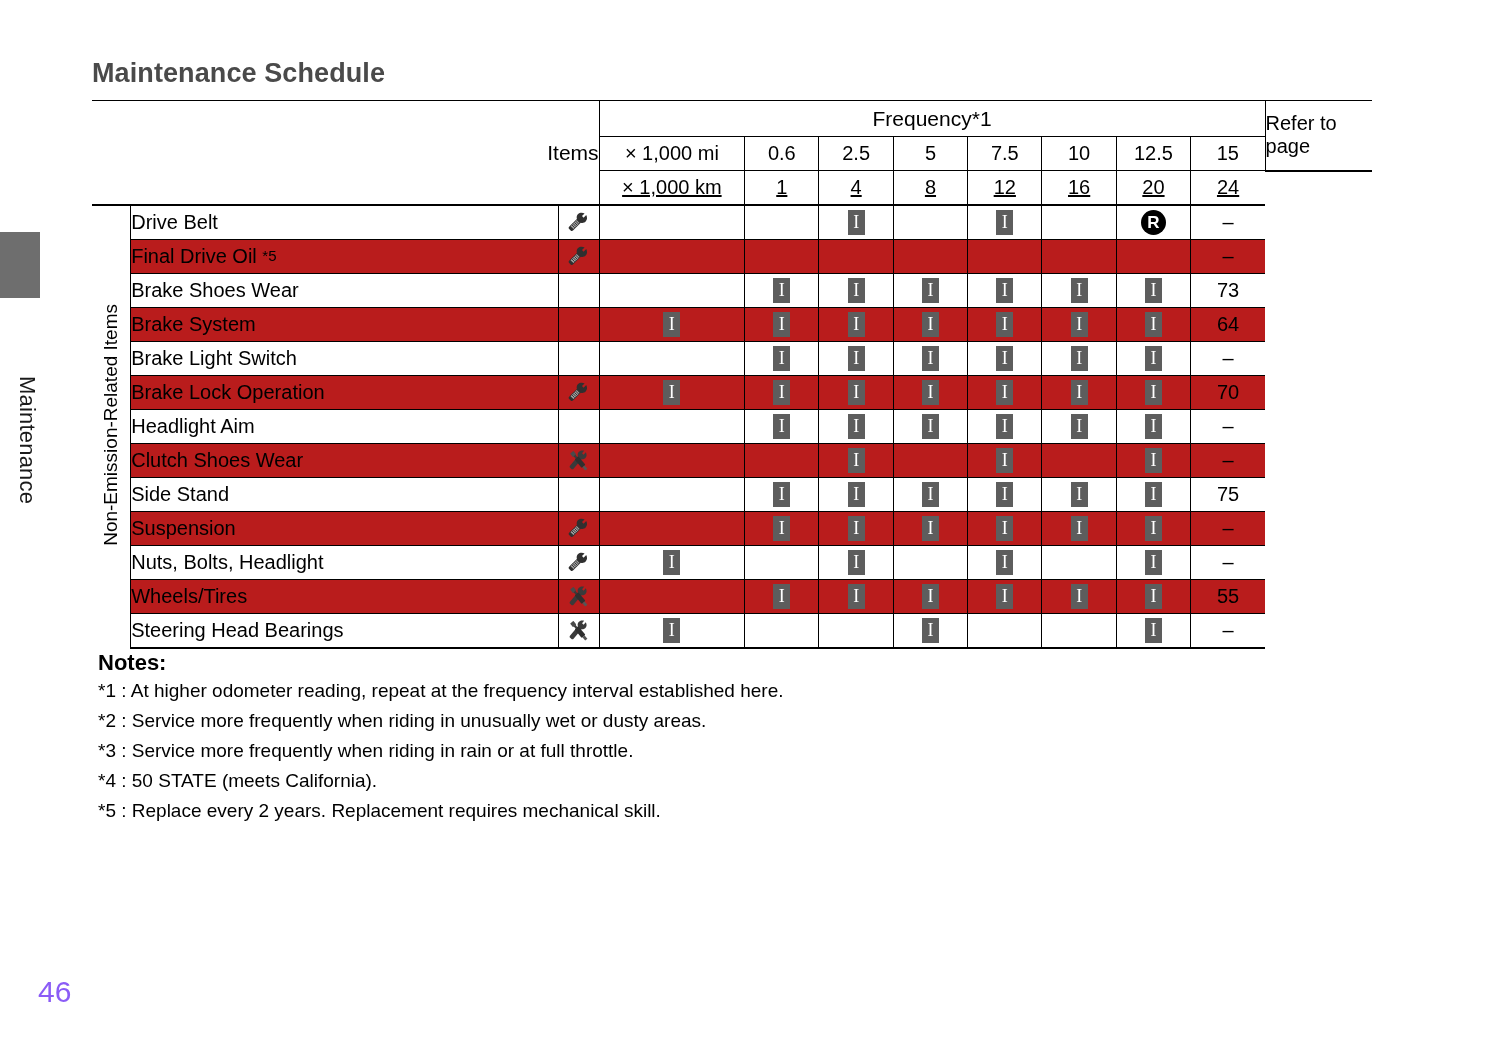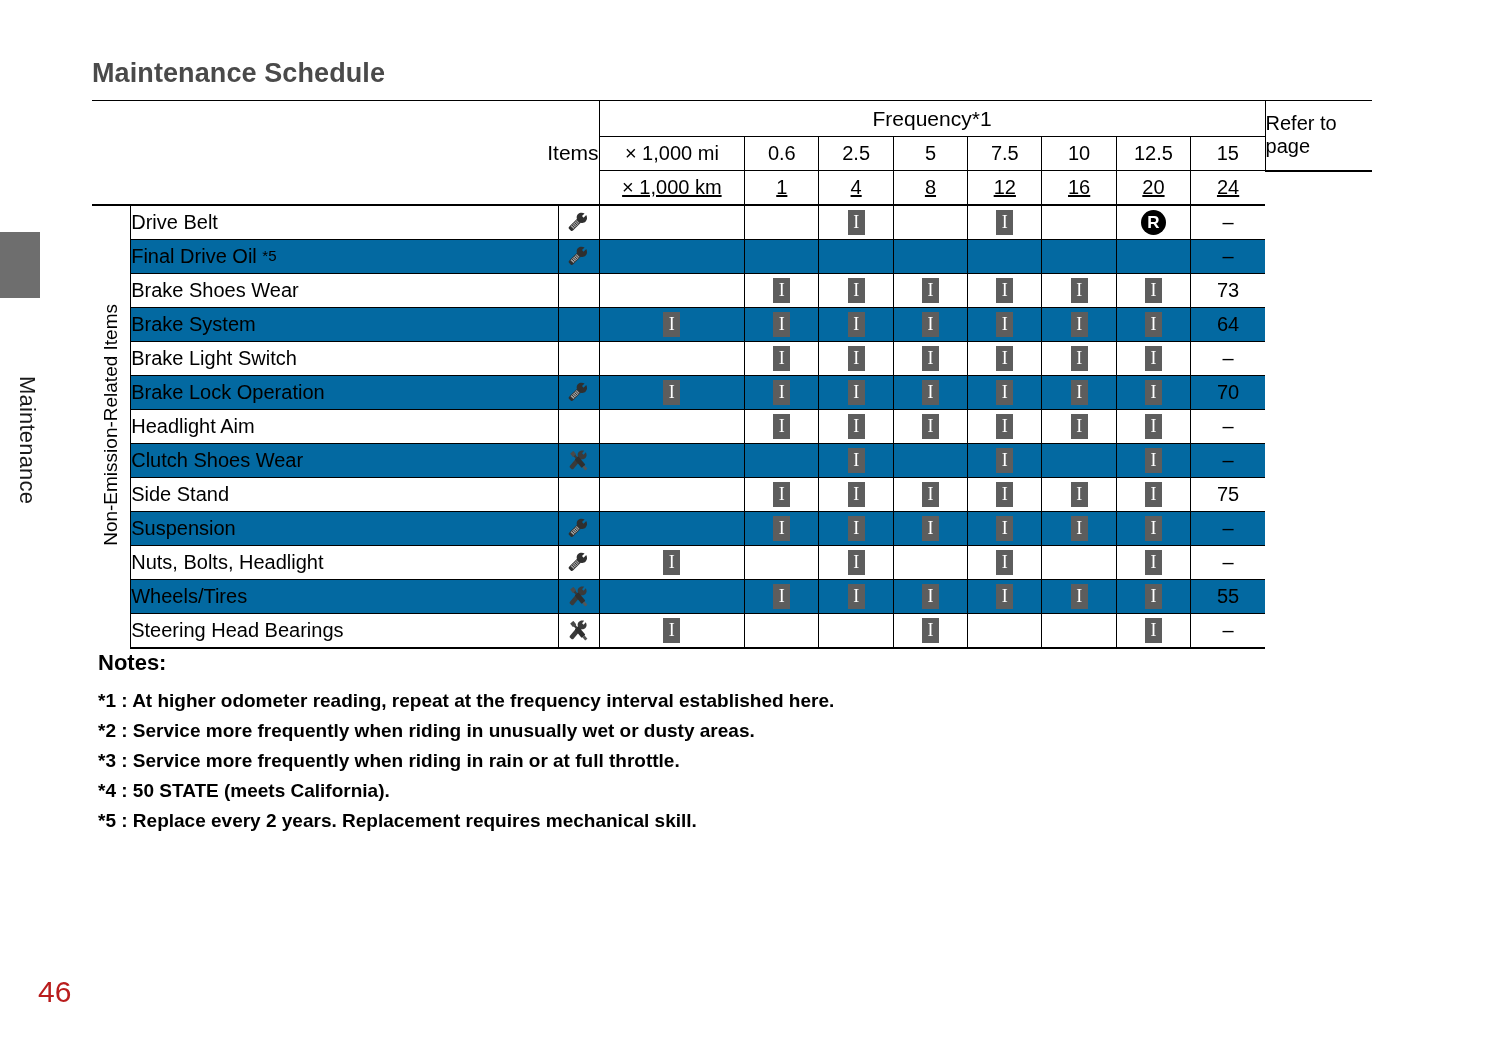--- a/index.html
+++ b/index.html
@@ -153,21 +153,21 @@
     text-align: center;
     vertical-align: middle;
   }
   .page-cell {
     text-align: center;
     vertical-align: middle;
     font-size: 20px;
     border-right: none !important;
   }
 
-  tr.shaded td { background: #0369a1; }
+  tr.shaded td { background: #b91c1c; }
   tr.last-row td { border-bottom: 2px solid #000 !important; }
 
   
   .mk-i {
     display: inline-block;
     width: 17px;
     height: 25px;
     background: #5d5d5d;
     color: #ffffff;
     font-size: 18px;
@@ -196,36 +196,34 @@
   
   #notes {
     position: absolute;
     left: 98px;
     top: 650px;
     width: 1000px;
   }
   #notes-title {
     font-size: 22px;
     font-weight: bold;
-    margin-bottom: 10px;
   }
   .note-line {
     font-size: 19px;
     line-height: 30px;
     white-space: nowrap;
-    font-weight: bold;
   }
 
   
   #page-number {
     position: absolute;
     left: 38px;
     top: 975px;
     font-size: 30px;
-    color: #b91c1c;
+    color: #8b5cf6;
   }
 </style>
 </head>
 <body>
 
 <div id="side-tab"></div>
 <div id="side-tab-label">Maintenance</div>
 
 <div id="page-title">Maintenance Schedule</div>
 

